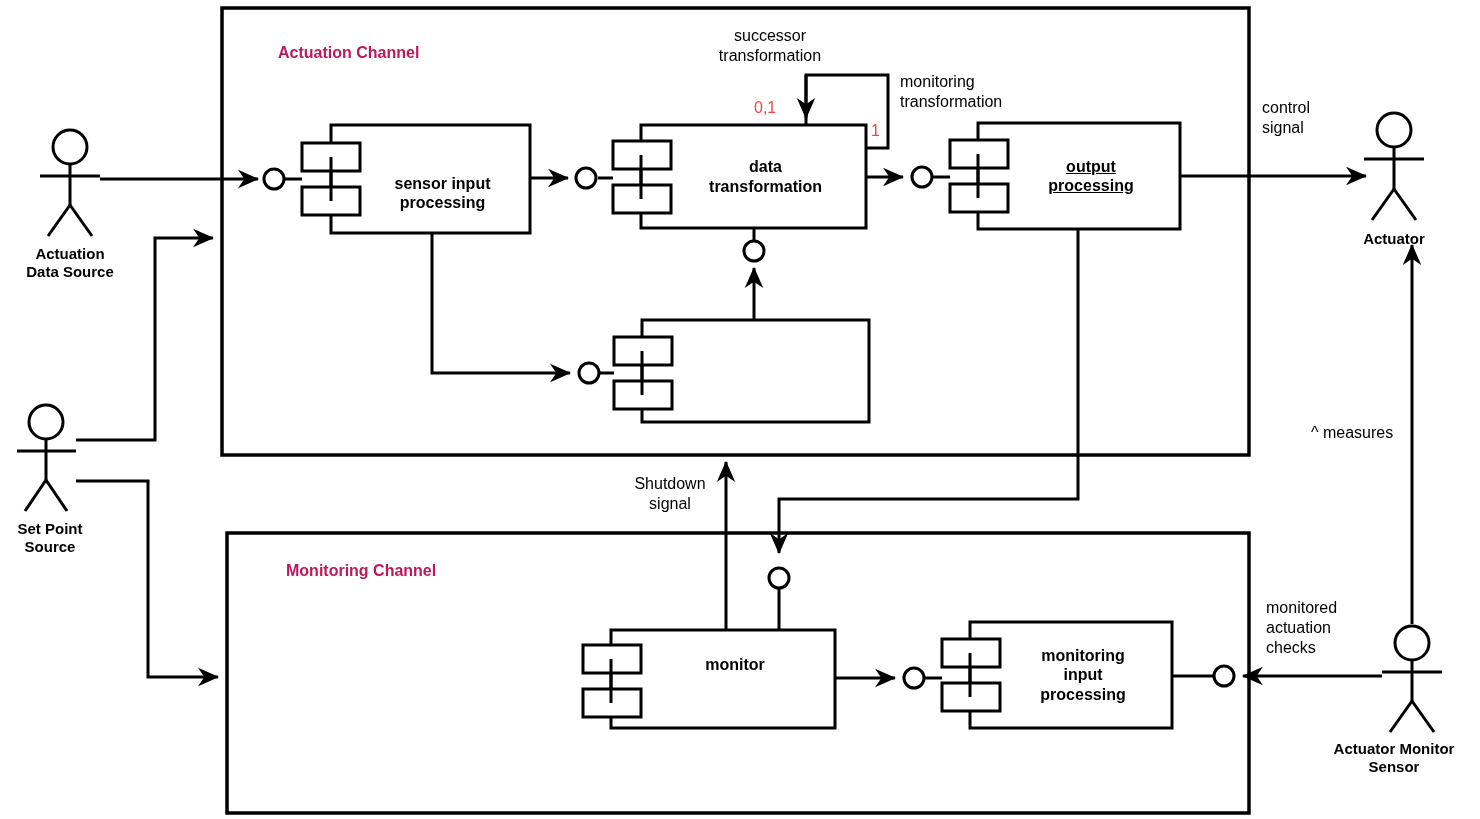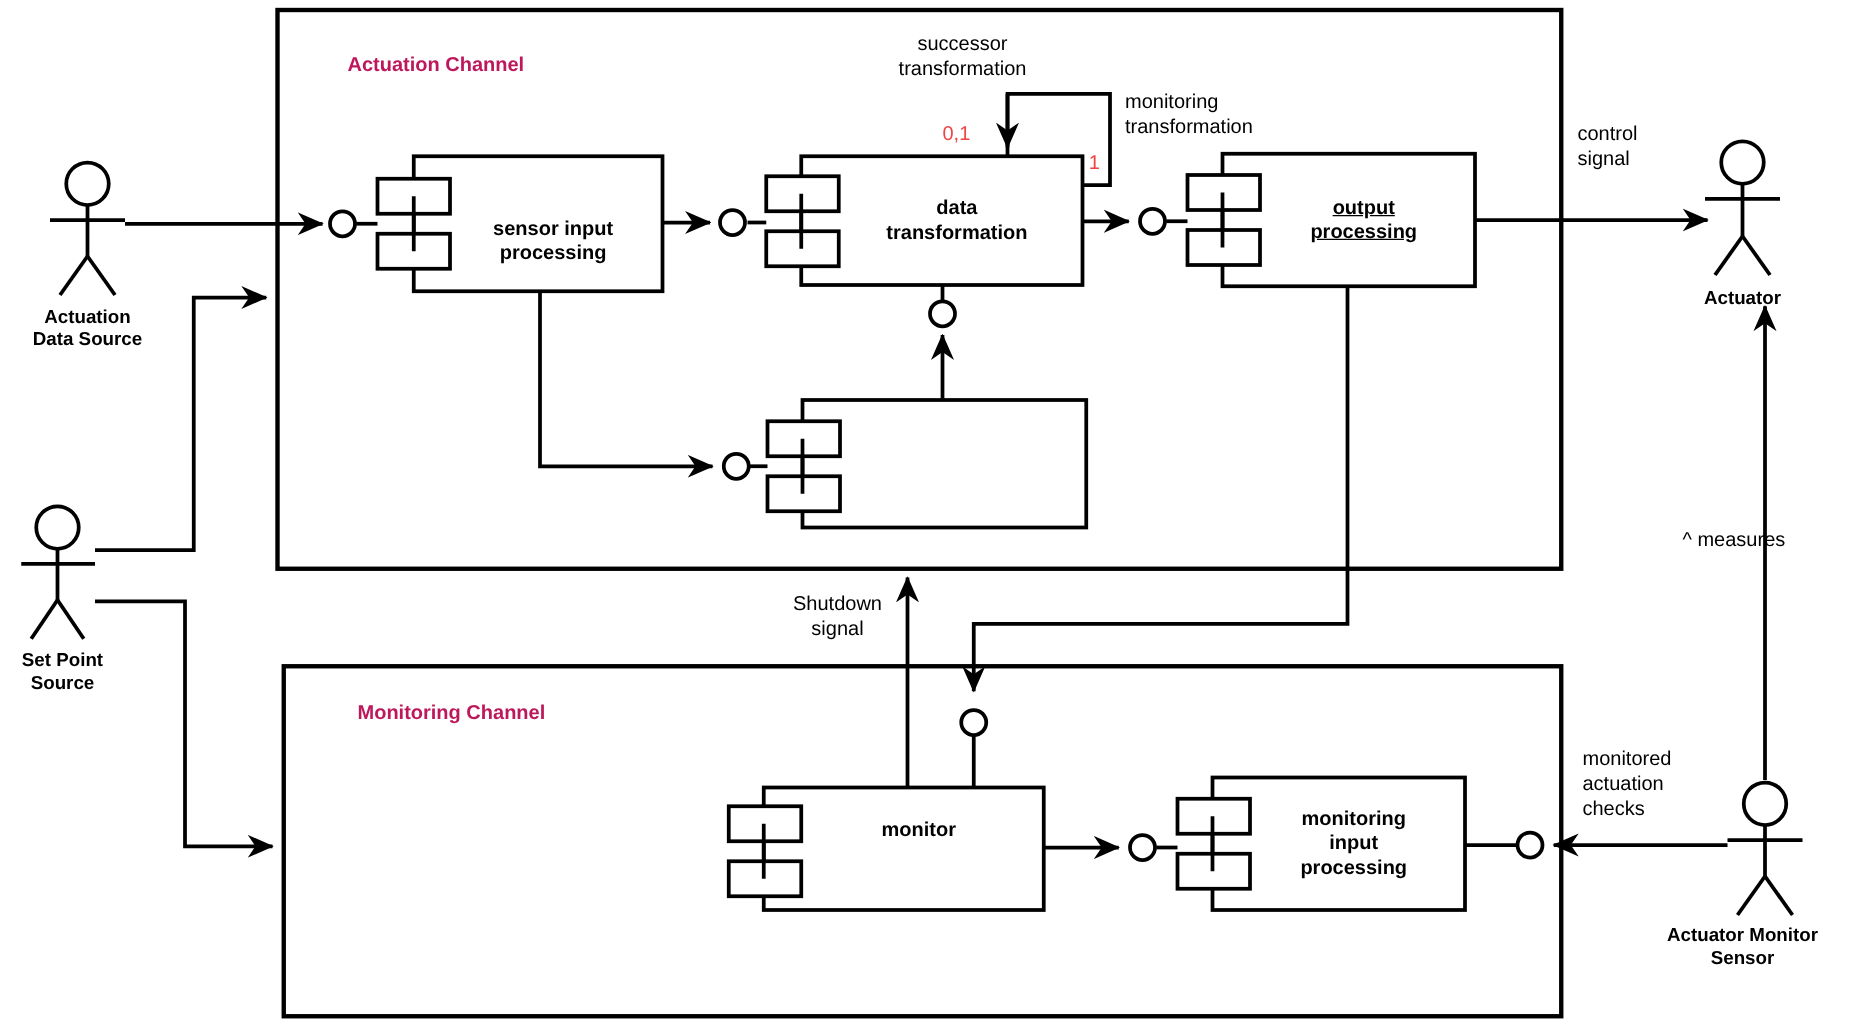--- a/index.html
+++ b/index.html
@@ -255,21 +255,21 @@
 Sensor</div>
 
   <div class="edge-label center" style="left:690px; top:26px; width:160px;">successor
 transformation</div>
   <div class="edge-label" style="left:900px; top:72px;">monitoring
 transformation</div>
   <div class="edge-label" style="left:1262px; top:98px;">control
 signal</div>
   <div class="edge-label center" style="left:614px; top:474px; width:112px;">Shutdown
 signal</div>
-  <div class="edge-label" style="left:1346px; top:423px;">^ measures</div>
+  <div class="edge-label" style="left:1311px; top:423px;">^ measures</div>
   <div class="edge-label" style="left:1266px; top:598px;">monitored
 actuation
 checks</div>
 
   <div class="mult" style="left:754px; top:99px;">0,1</div>
   <div class="mult" style="left:871px; top:122px;">1</div>
 
 </div>
 
 </body></html>

